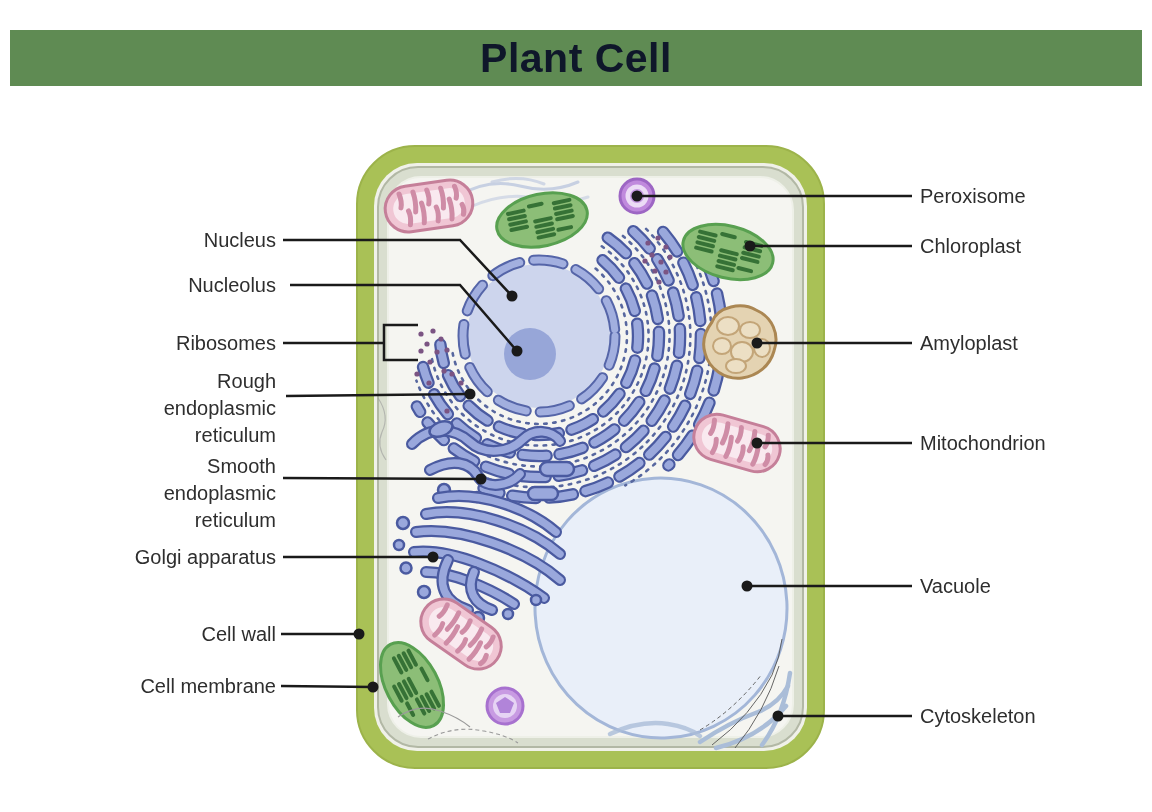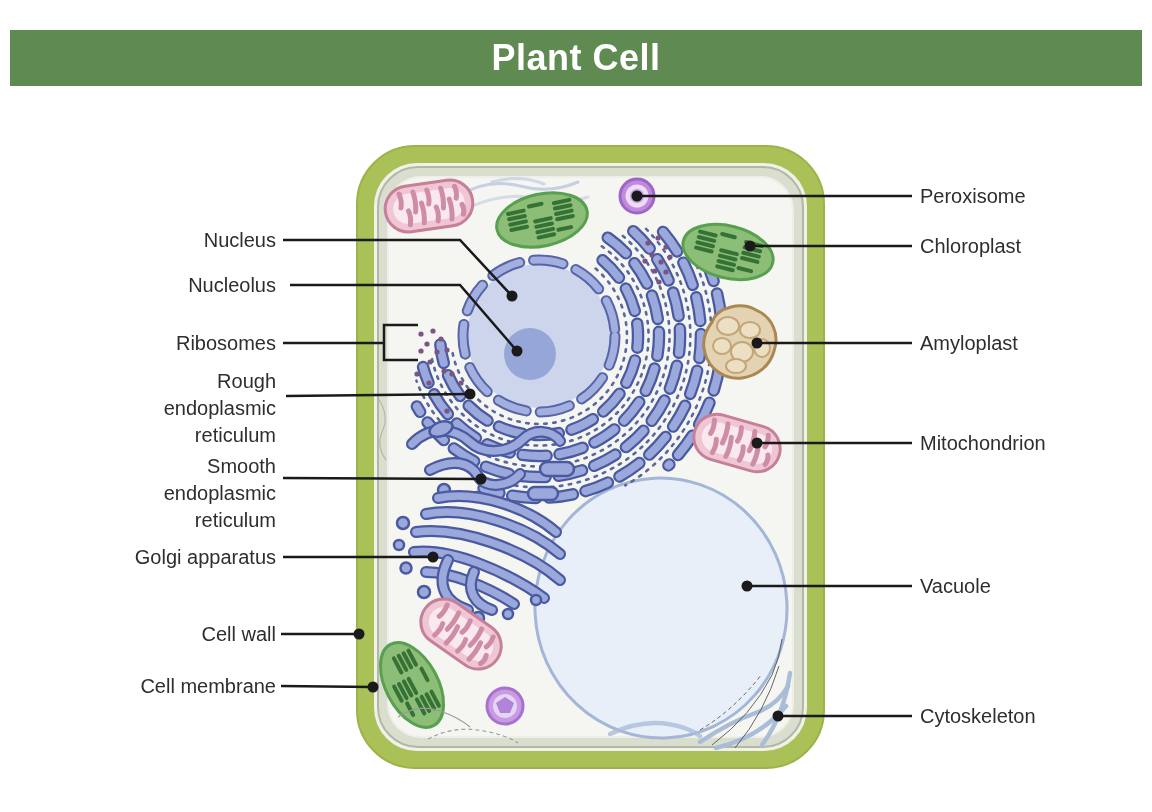--- a/index.html
+++ b/index.html
@@ -1,20 +1,20 @@
 <!DOCTYPE html>
 <html><head>
 <meta charset="utf-8">
 <style>
   html,body{margin:0;padding:0;background:#ffffff;}
   #stage{position:relative;width:1152px;height:812px;background:#ffffff;overflow:hidden;
          font-family:"Liberation Sans",sans-serif;}
   #titlebar{position:absolute;left:10px;top:30px;width:1132px;height:56px;background:#5f8b53;
             display:flex;align-items:center;justify-content:center;}
-  #titlebar .title{color:#ffffff;font-size:36px;font-weight:bold;letter-spacing:.5px;}
+  #titlebar .title{color:#0f172a;font-size:41px;font-weight:bold;letter-spacing:.5px;}
   svg{position:absolute;left:0;top:0;}
   .lbl{font-family:"Liberation Sans",sans-serif;font-size:20px;fill:#2e2e2e;}
   .end{text-anchor:end;}
   .lline{stroke:#1a1a1a;stroke-width:2.5;fill:none;}
   .ldot{fill:#1a1a1a;}
   .er-d{fill:none;stroke:#4a5aa0;stroke-width:12.5;stroke-dasharray:24 13;stroke-linecap:round;}
   .er-l{fill:none;stroke:#9aa8dc;stroke-width:8;stroke-dasharray:24 13;stroke-linecap:round;}
   .dots{fill:none;stroke:#57679f;stroke-width:2.6;stroke-dasharray:2.5 6.5;stroke-linecap:round;}
   .nuc-d{fill:none;stroke:#5565a8;stroke-width:11;stroke-dasharray:30 14;stroke-linecap:round;}
   .nuc-l{fill:none;stroke:#a2afdf;stroke-width:7;stroke-dasharray:30 14;stroke-linecap:round;}

